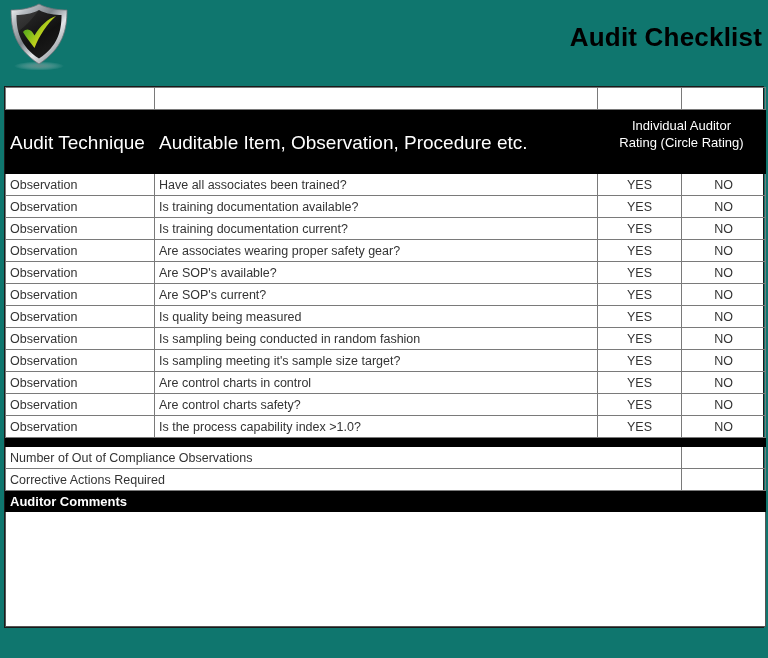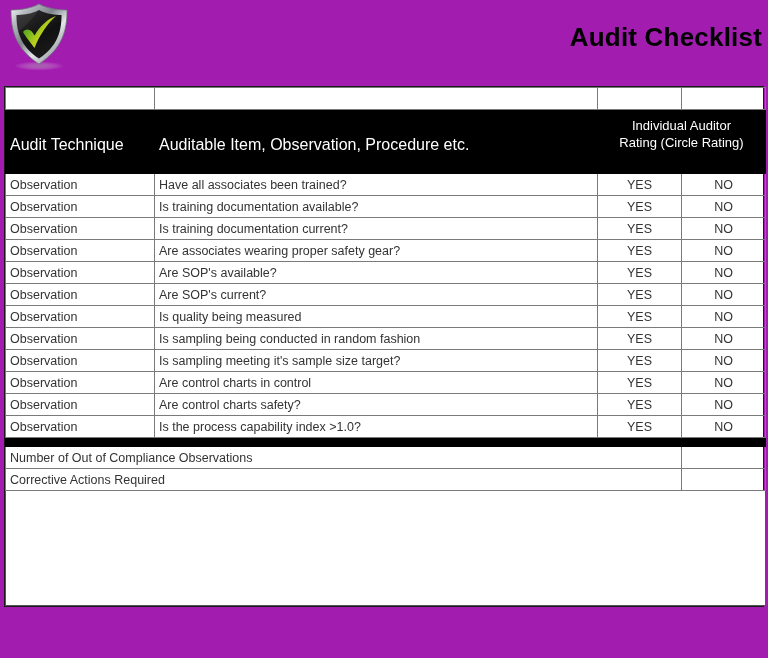--- a/index.html
+++ b/index.html
@@ -12,21 +12,21 @@
     height: 658px;
     font-family: "Liberation Sans", sans-serif;
     color: #333333;
     overflow: hidden;
   }
 
   .page {
     position: relative;
     width: 768px;
     height: 658px;
-    background: #a21caf;
+    background: #0f766e;
   }
 
   
   .top-header {
     position: relative;
     height: 80px;
     padding: 0;
   }
   .logo {
     position: absolute;
@@ -86,21 +86,21 @@
   td.center { text-align: center; }
 
   
   tr.black-head td {
     background: #000000;
     color: #ffffff;
     border-color: #000000;
     height: 44px;
     vertical-align: bottom;
     padding-bottom: 19px;
-    font-size: 16px;
+    font-size: 19px;
   }
   tr.black-head td.rating {
     vertical-align: middle;
     text-align: center;
     padding-bottom: 16px;
     line-height: 17px;
     font-size: 13px;
     white-space: normal;
   }
 
@@ -298,20 +298,23 @@
 
         <tr class="summary-row">
           <td colspan="3">Number of Out of Compliance Observations</td>
           <td class="center"></td>
         </tr>
         <tr class="summary-row">
           <td colspan="3">Corrective Actions Required</td>
           <td class="center"></td>
         </tr>
 
+        <tr class="comments-head">
+          <td colspan="4">Auditor Comments</td>
+        </tr>
         <tr class="comments-box">
           <td colspan="4"></td>
         </tr>
 
       </tbody>
     </table>
   </div>
 
 </div>
 

